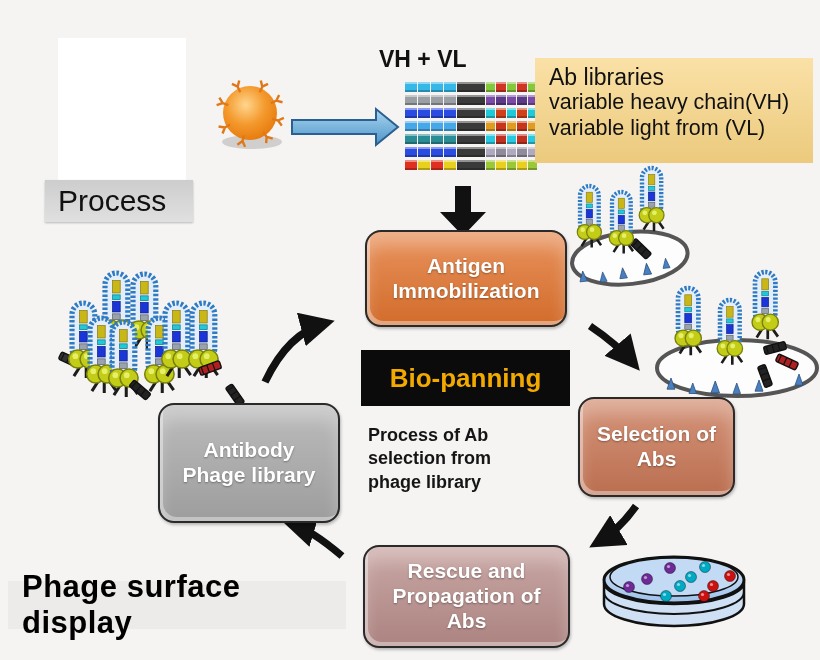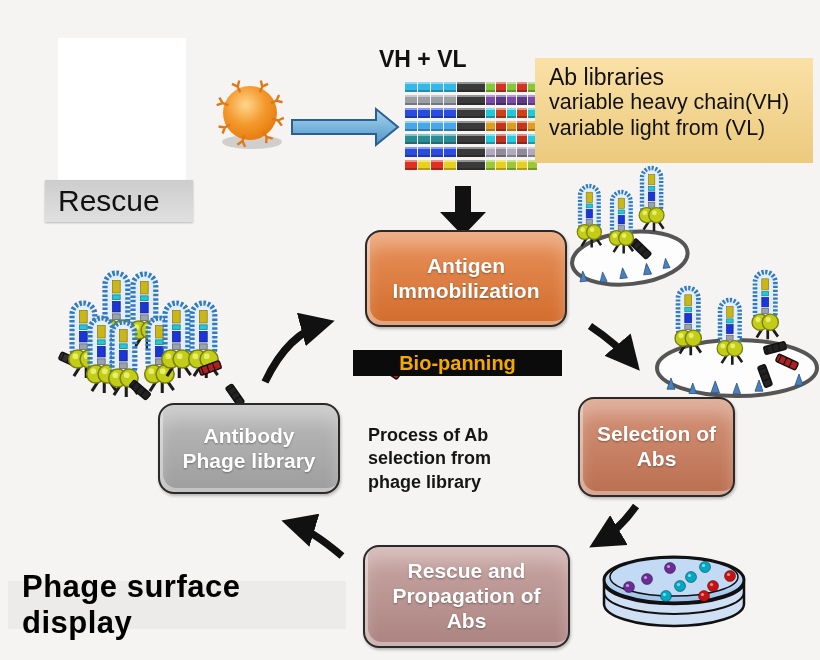--- a/index.html
+++ b/index.html
@@ -41,27 +41,27 @@
     border:2px solid #2a2a2a;border-radius:16px;
     display:flex;align-items:center;justify-content:center;text-align:center;
     color:#fff;font-weight:bold;font-size:21px;line-height:1.18;
     text-shadow:0 1px 2px rgba(0,0,0,.35);
     box-shadow:inset 3px -4px 0 rgba(255,255,255,.38), inset 0 14px 16px rgba(255,255,255,.28), 1px 2px 3px rgba(0,0,0,.25);
     box-sizing:border-box;
   }
   .box-antigen{left:365px;top:230px;width:202px;height:97px;background:linear-gradient(180deg,rgba(255,255,255,.22),rgba(0,0,0,.07)),var(--antigen,#e2742f);}
   .box-selection{left:578px;top:397px;width:157px;height:100px;background:linear-gradient(180deg,rgba(255,255,255,.22),rgba(0,0,0,.07)),var(--selection,#c97756);}
   .box-rescue{left:363px;top:545px;width:207px;height:103px;background:linear-gradient(180deg,rgba(255,255,255,.22),rgba(0,0,0,.07)),var(--rescue,#b98e8b);}
-  .box-antibody{left:158px;top:403px;width:182px;height:91px;background:linear-gradient(180deg,rgba(255,255,255,.22),rgba(0,0,0,.07)),var(--antibody,#a9a9a9);}
+  .box-antibody{left:158px;top:403px;width:182px;height:120px;background:linear-gradient(180deg,rgba(255,255,255,.22),rgba(0,0,0,.07)),var(--antibody,#a9a9a9);}
   
   .biopanning{
-    left:353px;top:350px;width:209px;height:26px;
+    left:361px;top:350px;width:209px;height:56px;
     background:var(--biopan-bg,#0b0b0b);
     display:flex;align-items:center;justify-content:center;
-    color:var(--biopan-text,#f2a900);font-size:20px;font-weight:bold;
+    color:var(--biopan-text,#f2a900);font-size:26px;font-weight:bold;
   }
   
   .process-note{left:368px;top:424px;font-size:18px;font-weight:bold;color:#151515;line-height:1.3;}
   
   .psd-band{
     left:8px;top:581px;width:338px;height:48px;background:#ecebe9;
     display:flex;align-items:center;padding-left:14px;box-sizing:border-box;
   }
   .psd-band span{font-size:31px;font-weight:bold;color:#000000;letter-spacing:.5px;}
 </style>
@@ -371,21 +371,21 @@
         <circle cx="102.5" cy="46.5" r="1.6" fill="rgba(255,255,255,.55)"></circle>
         <circle cx="113" cy="38" r="5.5" fill="#cc1010" stroke="rgba(0,0,0,.4)" stroke-width="1"></circle>
         <circle cx="111.5" cy="36.5" r="1.6" fill="rgba(255,255,255,.55)"></circle>
         <circle cx="130" cy="28" r="5.5" fill="#cc1010" stroke="rgba(0,0,0,.4)" stroke-width="1"></circle>
         <circle cx="128.5" cy="26.5" r="1.6" fill="rgba(255,255,255,.55)"></circle>
       </g>
     </svg>
 
   <div class="abs donors-img"></div>
   <div class="abs donors-tag">
-    <span class="big-label">Rescue</span>
+    <span class="big-label">Process</span>
   </div>
 
 
   <div class="abs big-label bold vhvl-label">VH + VL</div>
 
   <div id="gene-library" class="abs">
       <div class="gl-row">
         <span class="gl-cell" style="width:14px;background:#35b8e8"></span>
         <span class="gl-cell" style="width:14px;background:#35b8e8"></span>
         <span class="gl-cell" style="width:14px;background:#35b8e8"></span>

